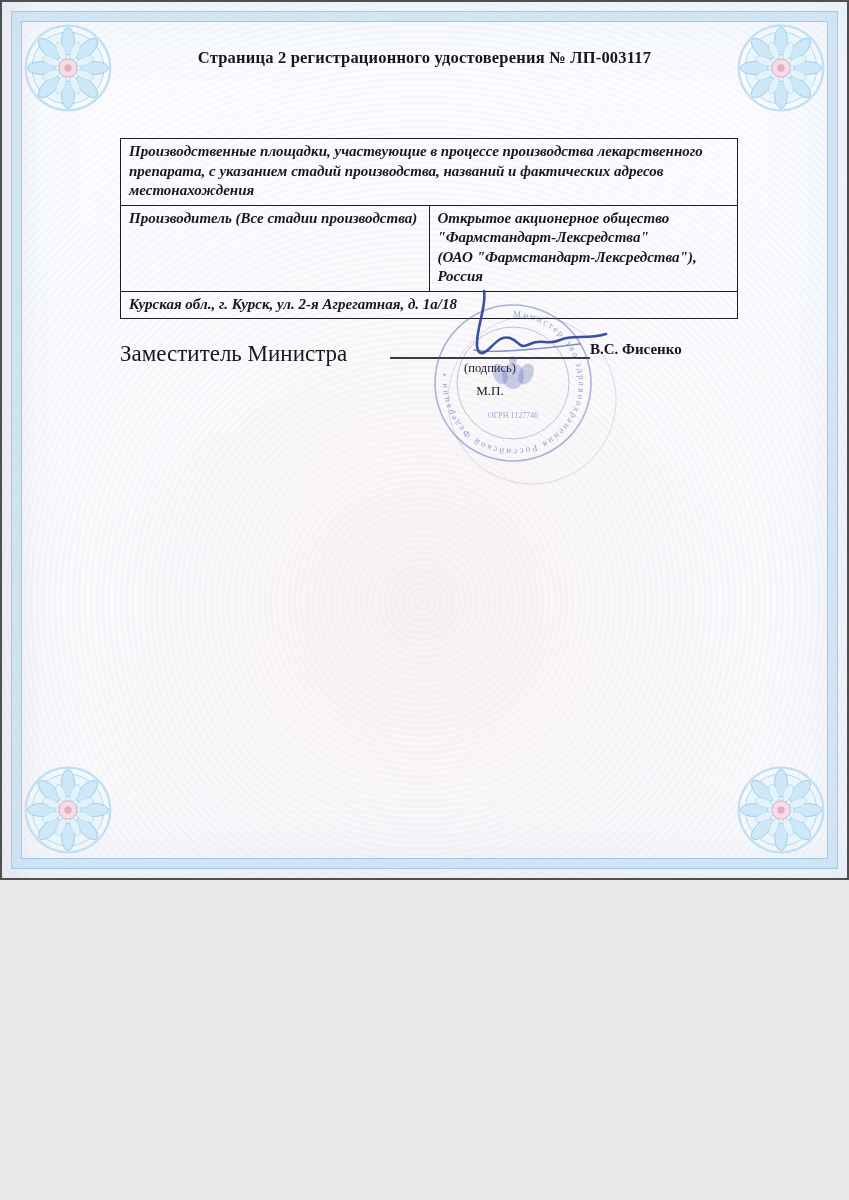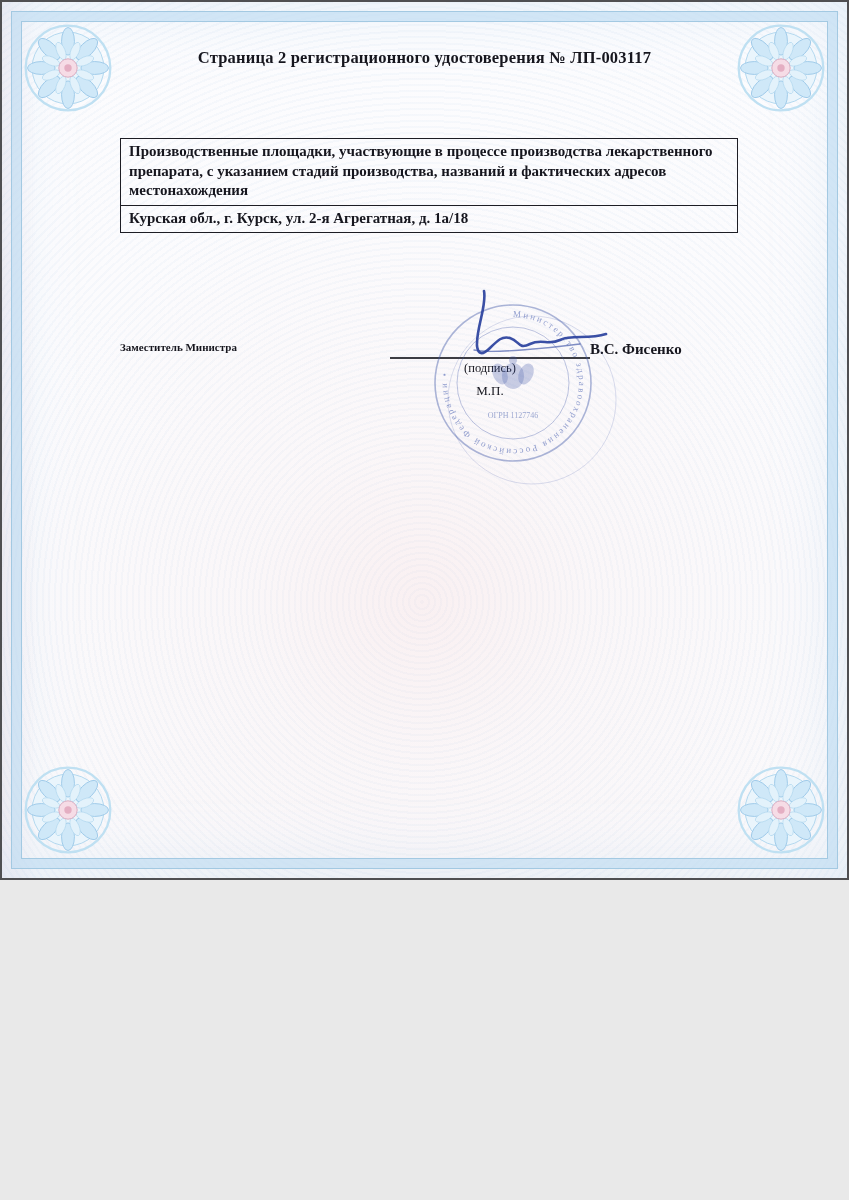--- a/index.html
+++ b/index.html
@@ -61,35 +61,36 @@
     border-collapse: collapse;
     font-size: 15px;
     font-weight: bold;
     line-height: 1.3;
     table-layout: fixed;
   }
   .doc-table td {
     border: 1.5px solid #1d1d24;
     padding: 3px 8px 4px 8px;
     vertical-align: top;
+    font-style: italic;
   }
   .producer-label {
     font-style: italic;
     width: 57%;
   }
   .producer-value {
     white-space: pre-line;
   }
 
   .sign-title {
     position: absolute;
     left: 118px;
     top: 339px;
-    font-weight: bold;
-    font-size: 11px;
+    font-weight: normal;
+    font-size: 23px;
   }
   .sign-name {
     position: absolute;
     left: 588px;
     top: 339px;
     font-weight: bold;
     font-size: 15px;
   }
   .sign-middle {
     position: absolute;
@@ -188,20 +189,27 @@
     </svg>
 
   <div class="header">Страница 2 регистрационного удостоверения № ЛП-003117</div>
 
   <table class="doc-table">
     <tbody>
       <tr>
         <td colspan="2">Производственные площадки, участвующие в процессе производства лекарственного препарата, с указанием стадий производства, названий и фактических адресов местонахождения</td>
       </tr>
       <tr>
+        <td class="producer-label">Производитель (Все стадии производства)</td>
+        <td class="producer-value">Открытое акционерное общество
+"Фармстандарт-Лексредства"
+(ОАО "Фармстандарт-Лексредства"),
+Россия</td>
+      </tr>
+      <tr>
         <td colspan="2">Курская обл., г. Курск, ул. 2-я Агрегатная, д. 1а/18</td>
       </tr>
     </tbody>
   </table>
 
   <div class="sign-title">Заместитель Министра</div>
 
   <div class="sign-middle">
     <div class="sign-line"></div>
     <div>(подпись)</div>

